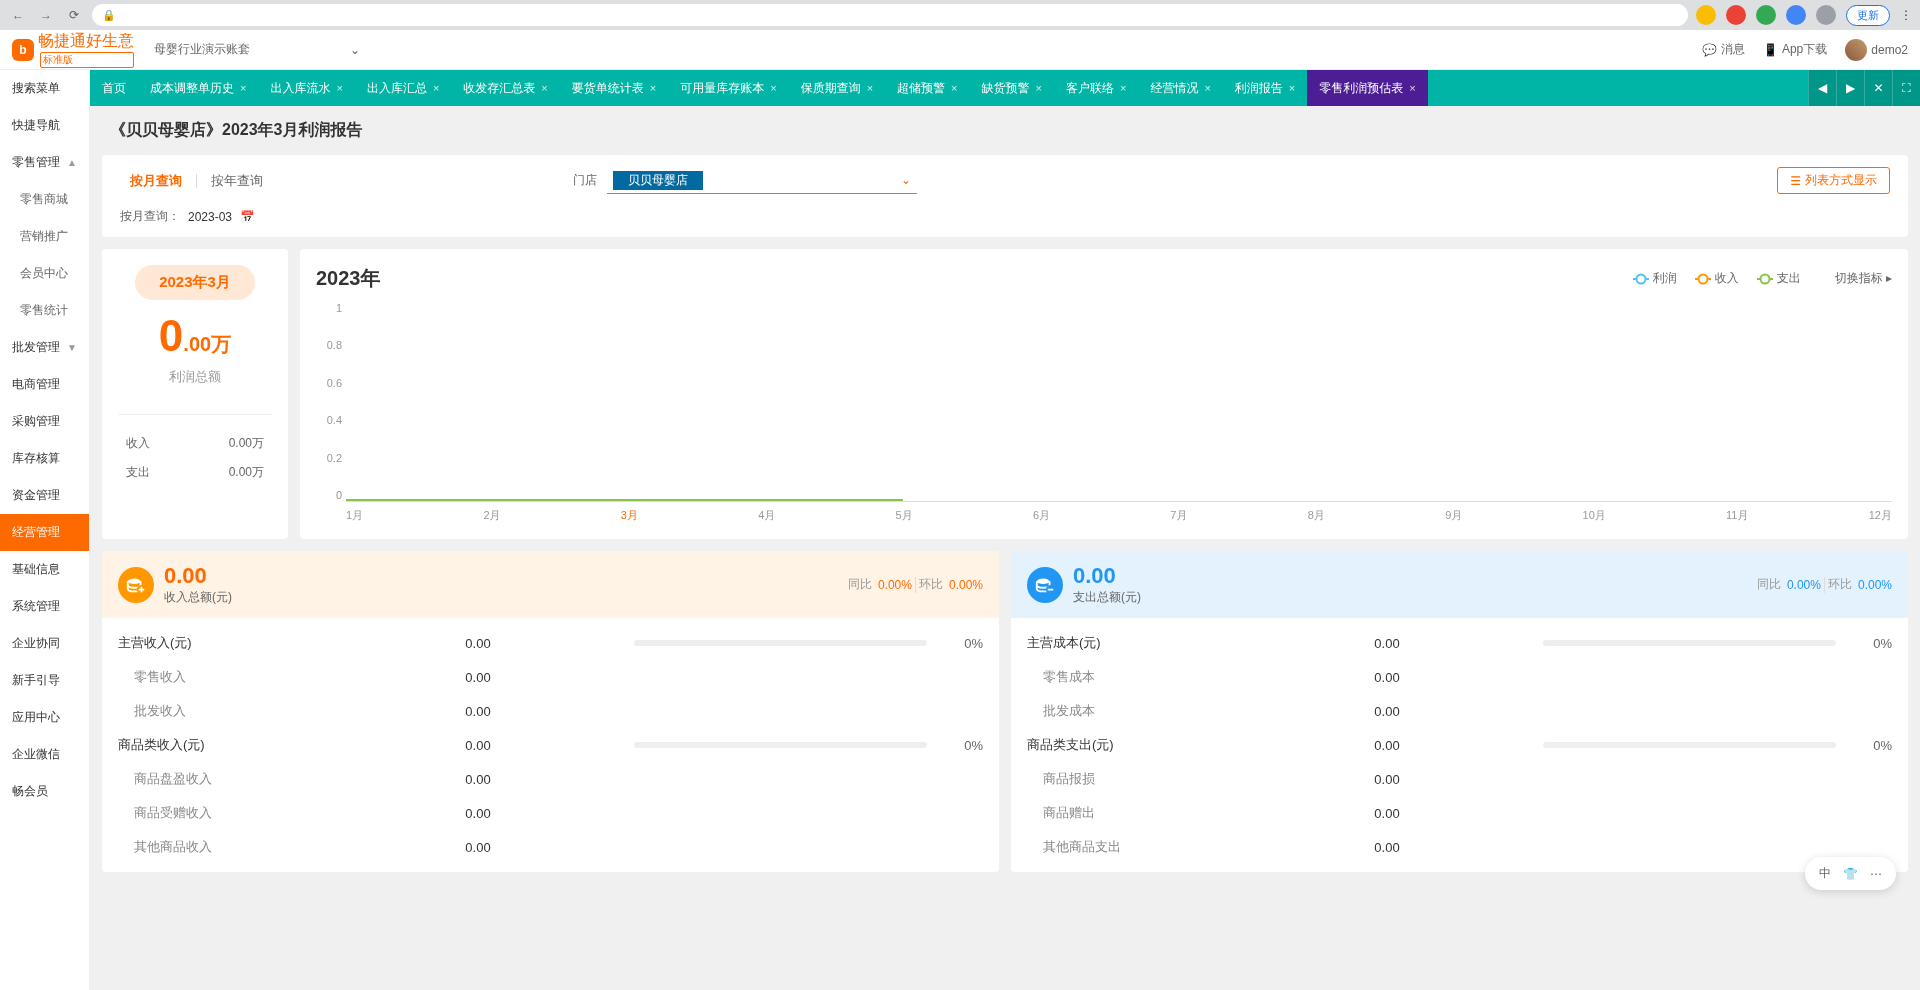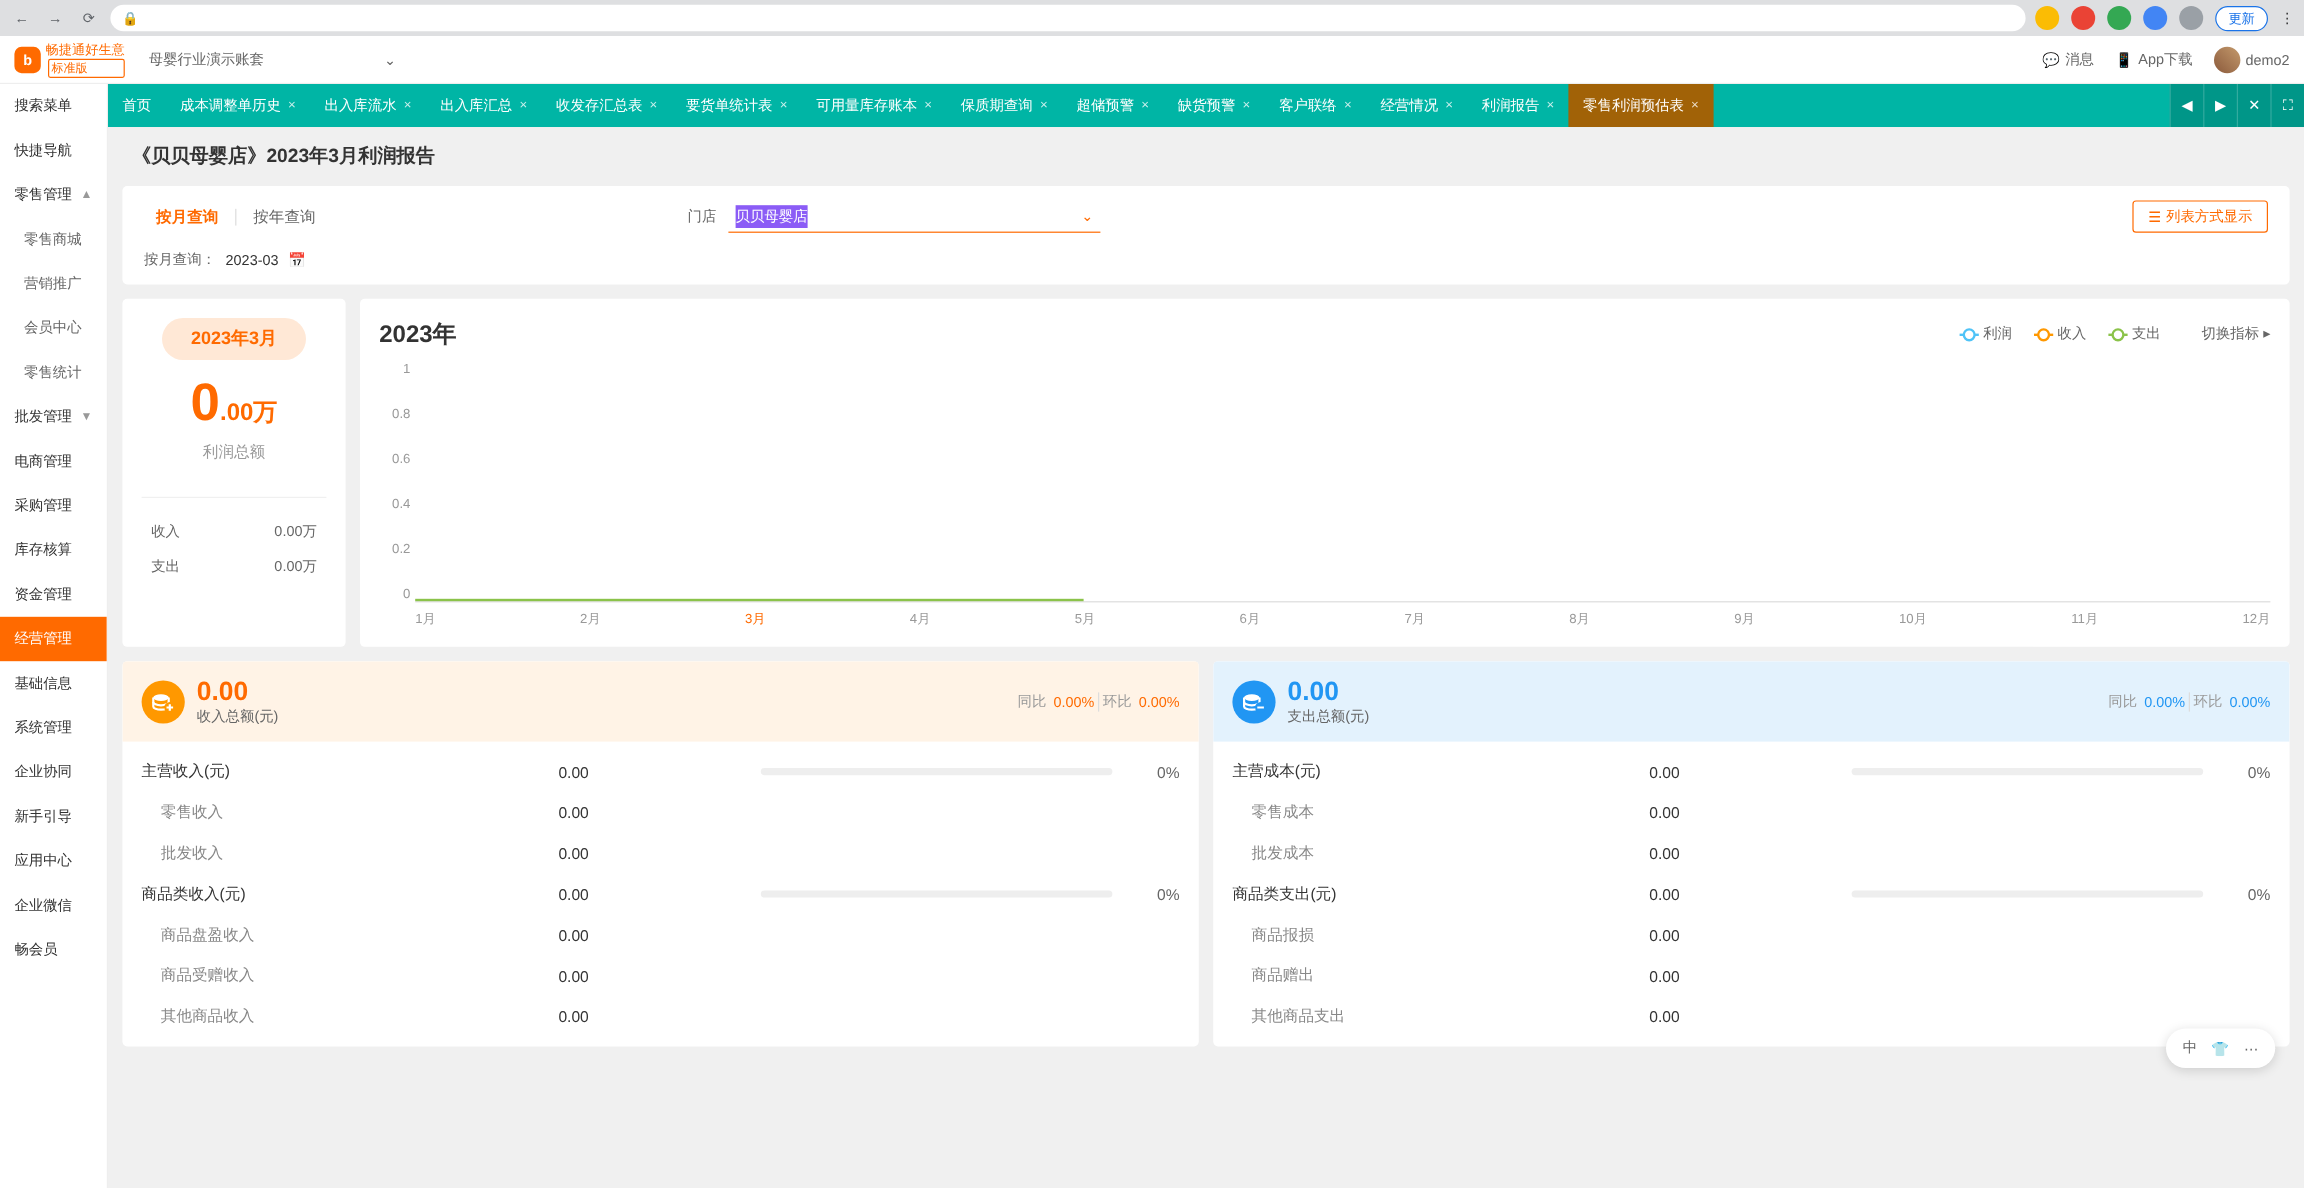--- a/index.html
+++ b/index.html
@@ -7,50 +7,50 @@
 .browser-bar{height:30px;background:#dedfe1;display:flex;align-items:center;padding:0 8px;gap:8px}
 .browser-bar .nav-btn{width:20px;height:20px;display:flex;align-items:center;justify-content:center;color:#5f6368;cursor:pointer}
 .url-bar{flex:1;background:#fff;border-radius:12px;height:22px;display:flex;align-items:center;padding:0 10px;color:#5f6368;font-size:11px;overflow:hidden;white-space:nowrap}
 .url-bar .lock{margin-right:6px}
 .browser-right{display:flex;gap:10px;align-items:center}
 .ext-icon{width:20px;height:20px;border-radius:50%;background:#ccc}
 .update-btn{background:#fff;border:1px solid #1a73e8;color:#1a73e8;border-radius:12px;padding:2px 10px;font-size:11px}
 .top-header{height:40px;background:#fff;display:flex;align-items:center;padding:0 12px;border-bottom:1px solid #eee}
 .logo{display:flex;align-items:center;gap:4px}
 .logo-icon{width:22px;height:22px;background:#ff6a00;border-radius:6px;display:flex;align-items:center;justify-content:center;color:#fff;font-weight:bold}
-.logo-text{font-size:11px;color:#ff6a00}
+.logo-text{font-size:16px;color:#ff6a00}
 .logo-sub{font-size:10px;color:#ff6a00;border:1px solid #ff6a00;padding:0 2px;border-radius:2px;margin-left:2px}
 .company-sel{margin-left:20px;color:#666;display:flex;align-items:center;gap:100px;font-size:12px}
 .header-right{margin-left:auto;display:flex;align-items:center;gap:18px;color:#666}
 .header-item{display:flex;align-items:center;gap:4px;cursor:pointer}
 .avatar{width:22px;height:22px;border-radius:50%;background:linear-gradient(45deg,#8b5a3c,#c49a6c)}
 .main-layout{display:flex;height:calc(100vh - 70px)}
 .sidebar{width:90px;background:#fff;border-right:1px solid #eee;overflow-y:auto}
 .sidebar-item{padding:10px 12px;color:#333;cursor:pointer;font-size:12px;display:flex;align-items:center;justify-content:space-between}
 .sidebar-item.active{background:#ff6a00;color:#fff}
 .sidebar-item.sub{padding-left:20px;color:#666}
 .sidebar-item .arrow{font-size:10px;color:#999}
 .content{flex:1;display:flex;flex-direction:column;overflow:hidden}
 .tabs-bar{height:36px;background:#00b5a5;display:flex;align-items:center;overflow:hidden}
 .tab{padding:0 12px;height:36px;display:flex;align-items:center;gap:6px;color:#fff;font-size:12px;cursor:pointer;white-space:nowrap}
-.tab.active{background:#a16207}
+.tab.active{background:#4c1d95}
 .tab .close{font-size:11px;opacity:.8}
 .tabs-ctrl{margin-left:auto;display:flex;background:#009688}
 .tabs-ctrl .ctrl{width:28px;height:36px;display:flex;align-items:center;justify-content:center;color:#fff;cursor:pointer;border-left:1px solid rgba(255,255,255,.2)}
 .page-area{flex:1;overflow-y:auto;background:#f0f0f0}
 .page-title{padding:14px 20px;font-size:16px;font-weight:bold;color:#333;background:#f0f0f0}
 .filter-panel{background:#fff;margin:0 12px;border-radius:4px;padding:12px 18px}
 .filter-tabs{display:flex;align-items:center;gap:0}
 .filter-tab{padding:4px 10px;color:#666;cursor:pointer;font-size:13px}
 .filter-tab.active{color:#ff6a00;font-weight:bold}
 .filter-tab-sep{width:1px;height:14px;background:#ddd;margin:0 4px}
 .filter-store{margin-left:300px;display:flex;align-items:center;gap:10px}
 .store-label{color:#666}
 .store-select{width:310px;border-bottom:1px solid #ff6a00;padding:3px 6px;display:flex;justify-content:space-between;align-items:center;color:#333}
-.store-select .val{background:#8b5cf6;color:#fff;padding:1px 0}
+.store-select .val{background:#0369a1;color:#fff;padding:1px 15px}
 .list-btn{margin-left:auto;border:1px solid #ff6a00;color:#ff6a00;padding:4px 12px;border-radius:3px;cursor:pointer;display:flex;align-items:center;gap:4px}
 .filter-row2{margin-top:14px;display:flex;align-items:center;gap:8px;color:#666}
 .date-val{color:#333}
 .cal-icon{color:#ff6a00}
 .dashboard{display:flex;gap:12px;margin:12px}
 .card{background:#fff;border-radius:4px;padding:16px}
 .summary-card{width:186px;display:flex;flex-direction:column;align-items:center}
 .date-badge{background:#ffe8d6;color:#ff6a00;padding:8px 24px;border-radius:20px;font-size:15px;font-weight:bold;margin-bottom:14px}
 .big-num{font-size:44px;color:#ff6a00;font-weight:bold;line-height:1}
 .big-num .dec{font-size:20px}

